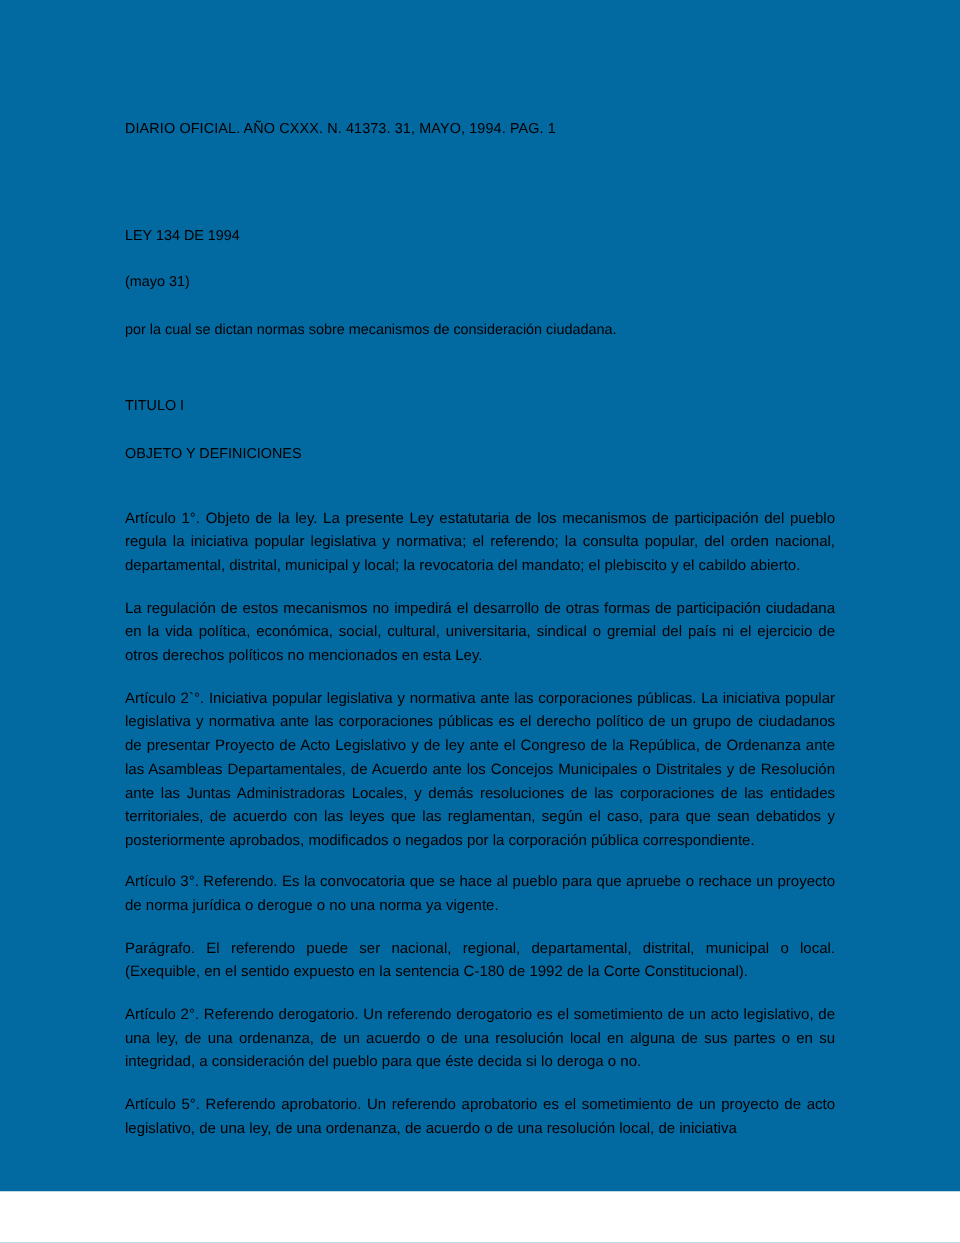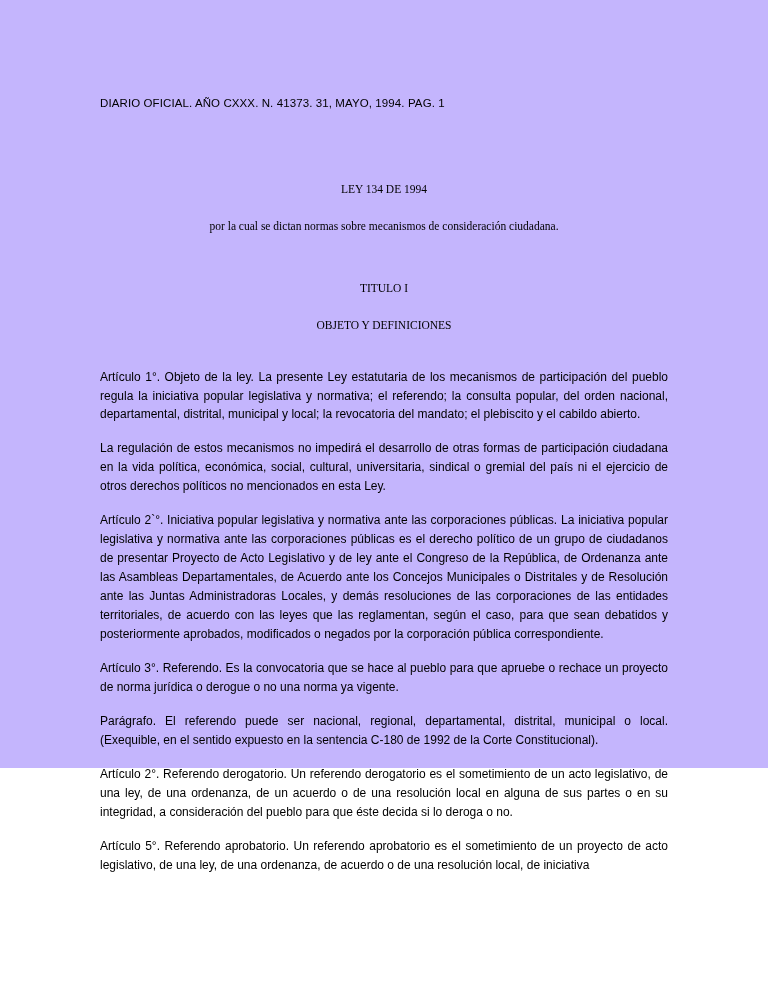--- a/index.html
+++ b/index.html
@@ -9,37 +9,35 @@
   }
   body {
     width: 768px;
     height: 994px;
     font-family: "Liberation Sans", sans-serif;
     color: #000000;
   }
   .page {
     position: relative;
     width: 768px;
-    height: 768px;
+    height: 953px;
     box-sizing: border-box;
     padding: 96px 100px 0 100px;
-    background: #c4b5fd;
+    background: #0369a1;
   }
   .doc-header {
     font-size: 11.5px;
     line-height: 1.35;
     margin: 0 0 0 0;
     letter-spacing: 0.1px;
   }
   .spacer-lg {
     height: 70px;
   }
   .title-block {
-    text-align: center;
-    font-family: Liberation Serif, serif;
   }
   .title-line {
     font-size: 11.5px;
     line-height: 1.35;
     margin: 0 0 22px 0;
   }
   .spacer-md {
     height: 24px;
   }
   .body-block {
@@ -59,20 +57,21 @@
 <body>
 
 <div class="page">
 
   <div class="doc-header">DIARIO OFICIAL. AÑO CXXX. N. 41373.  31,  MAYO,  1994. PAG. 1</div>
 
   <div class="spacer-lg"></div>
 
   <div class="title-block">
     <div class="title-line">LEY 134 DE 1994</div>
+    <div class="title-line">(mayo 31)</div>
     <div class="title-line">por la cual se dictan normas sobre mecanismos de consideración ciudadana.</div>
     <div class="spacer-md"></div>
     <div class="title-line">TITULO I</div>
     <div class="title-line">OBJETO Y DEFINICIONES</div>
   </div>
 
   <div class="body-block">
     <p class="para">Artículo 1°. Objeto de la ley. La presente Ley estatutaria de los mecanismos de participación del pueblo regula la iniciativa popular legislativa y normativa; el referendo; la consulta popular, del orden nacional, departamental, distrital, municipal y local; la revocatoria del mandato; el plebiscito y el cabildo abierto.</p>
     <p class="para">La regulación de estos mecanismos no impedirá el desarrollo de otras formas de participación ciudadana en la vida política, económica, social, cultural, universitaria, sindical o gremial del país ni el ejercicio de otros derechos políticos no mencionados en esta Ley.</p>
     <p class="para">Artículo 2`°. Iniciativa popular legislativa y normativa ante las corporaciones públicas. La iniciativa popular legislativa y normativa ante las corporaciones públicas es el derecho político de un grupo de ciudadanos de presentar Proyecto de Acto Legislativo y de ley ante el Congreso de la República, de Ordenanza ante las Asambleas Departamentales, de Acuerdo ante los Concejos Municipales o Distritales y de Resolución ante las Juntas Administradoras Locales, y demás resoluciones de las corporaciones de las entidades territoriales, de acuerdo con las leyes que las reglamentan, según el caso, para que sean debatidos y posteriormente aprobados, modificados o negados por la corporación pública correspondiente.</p>

